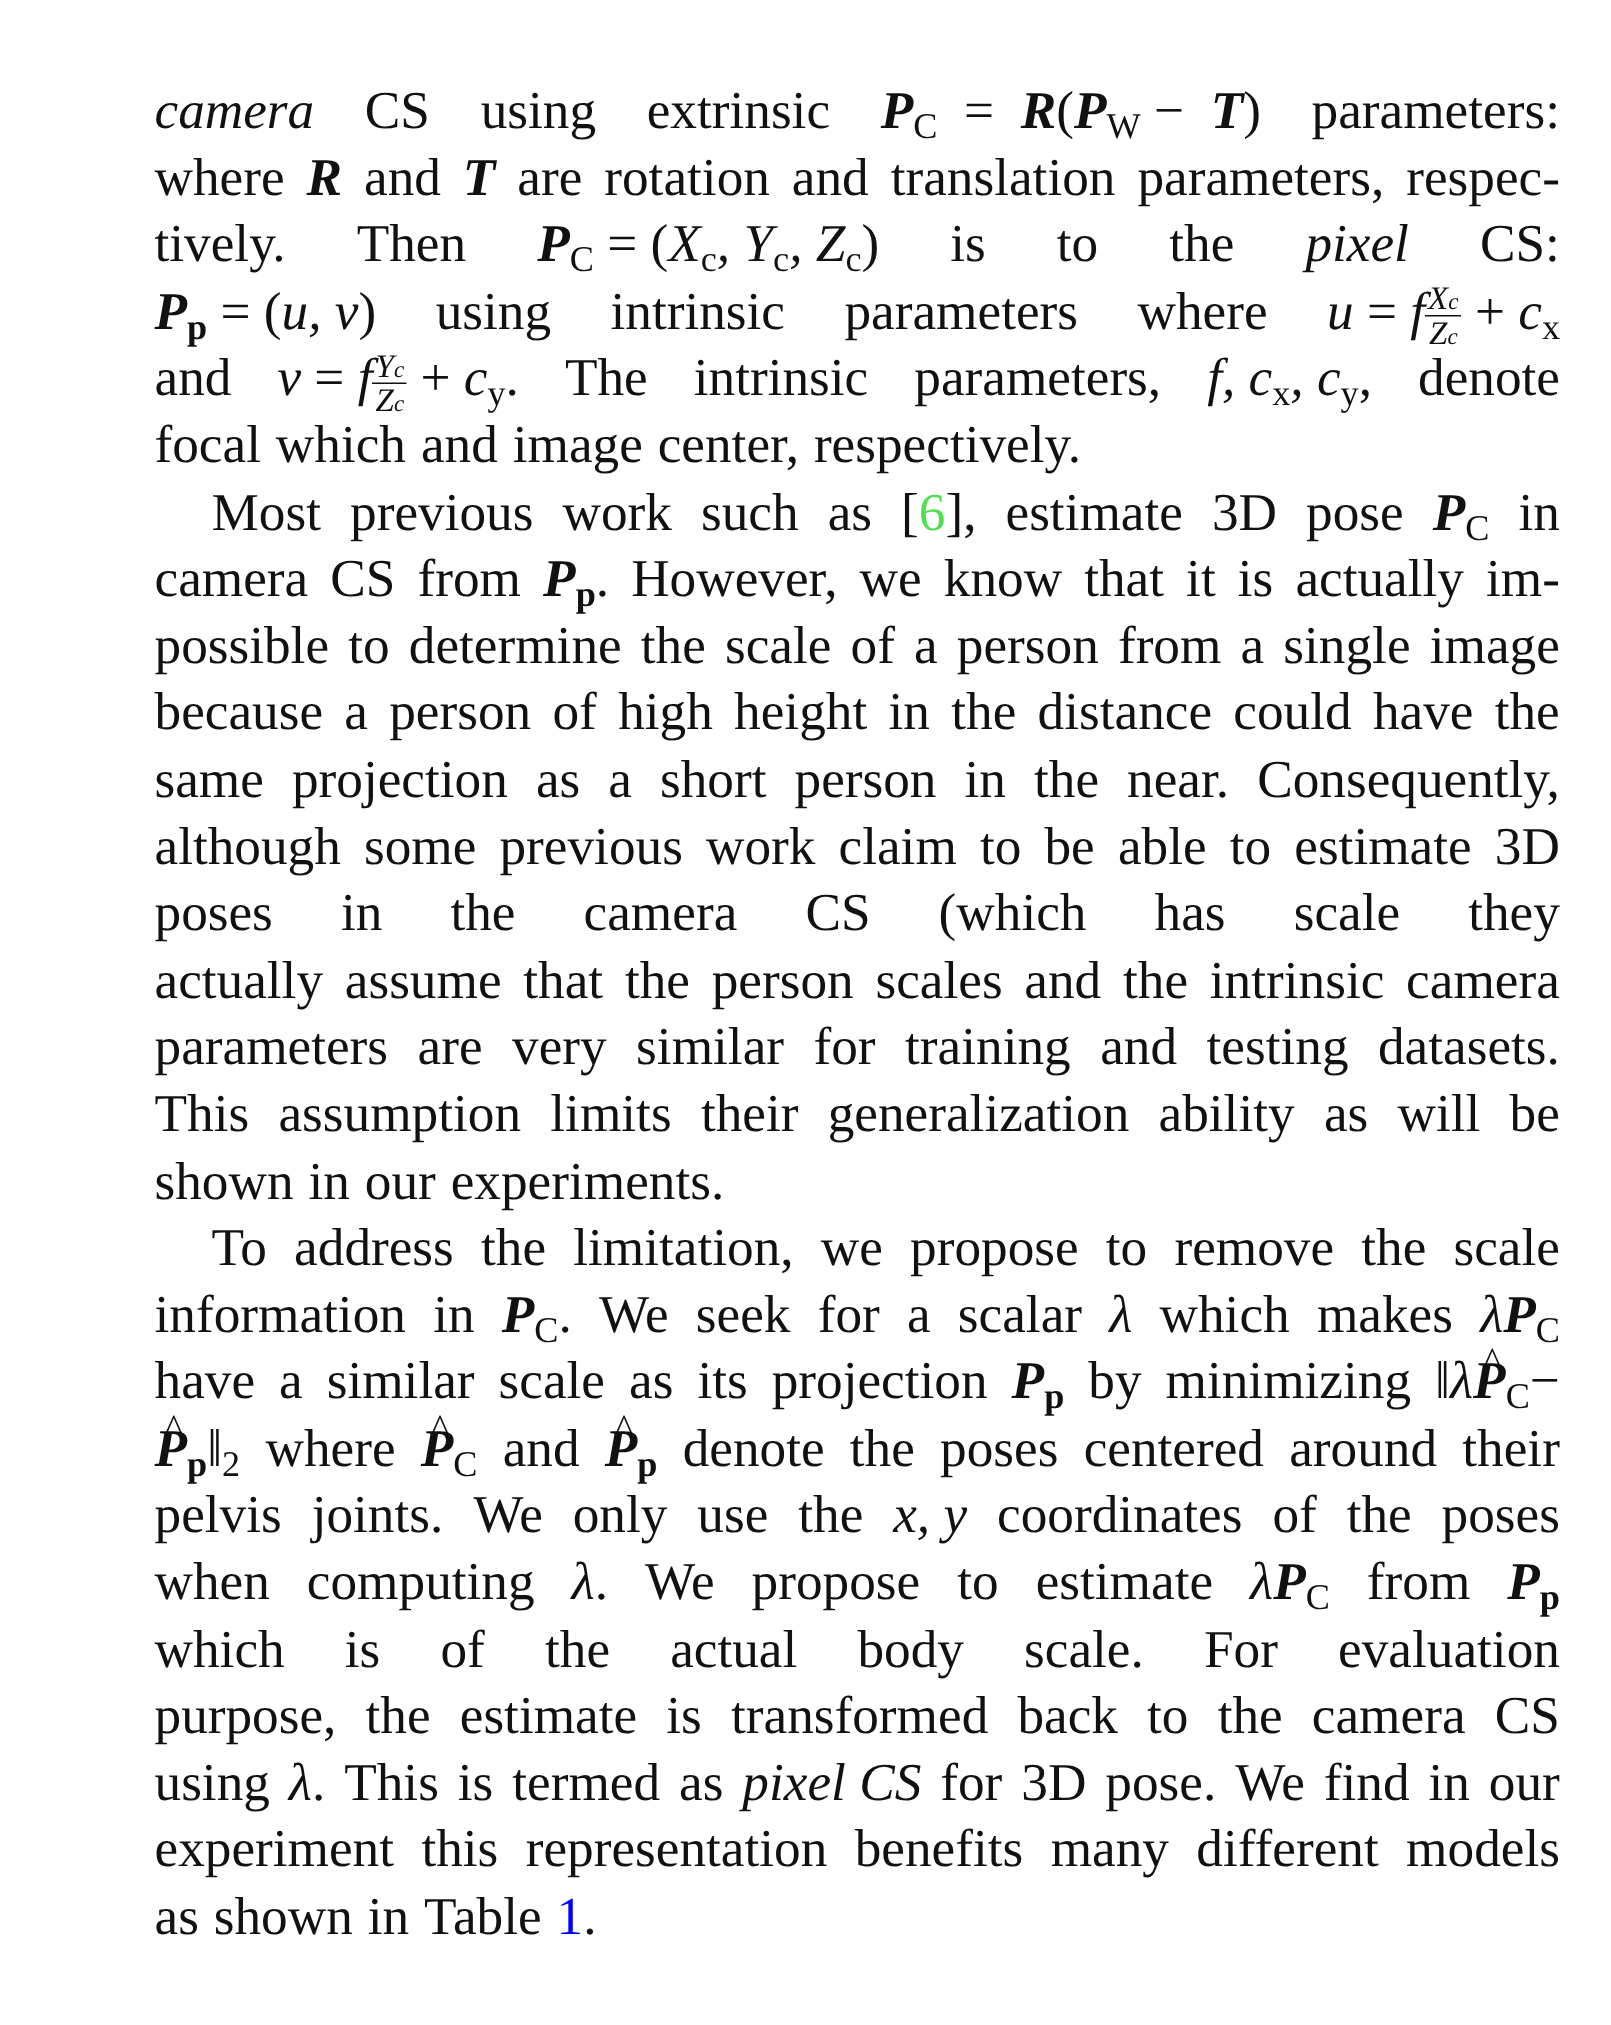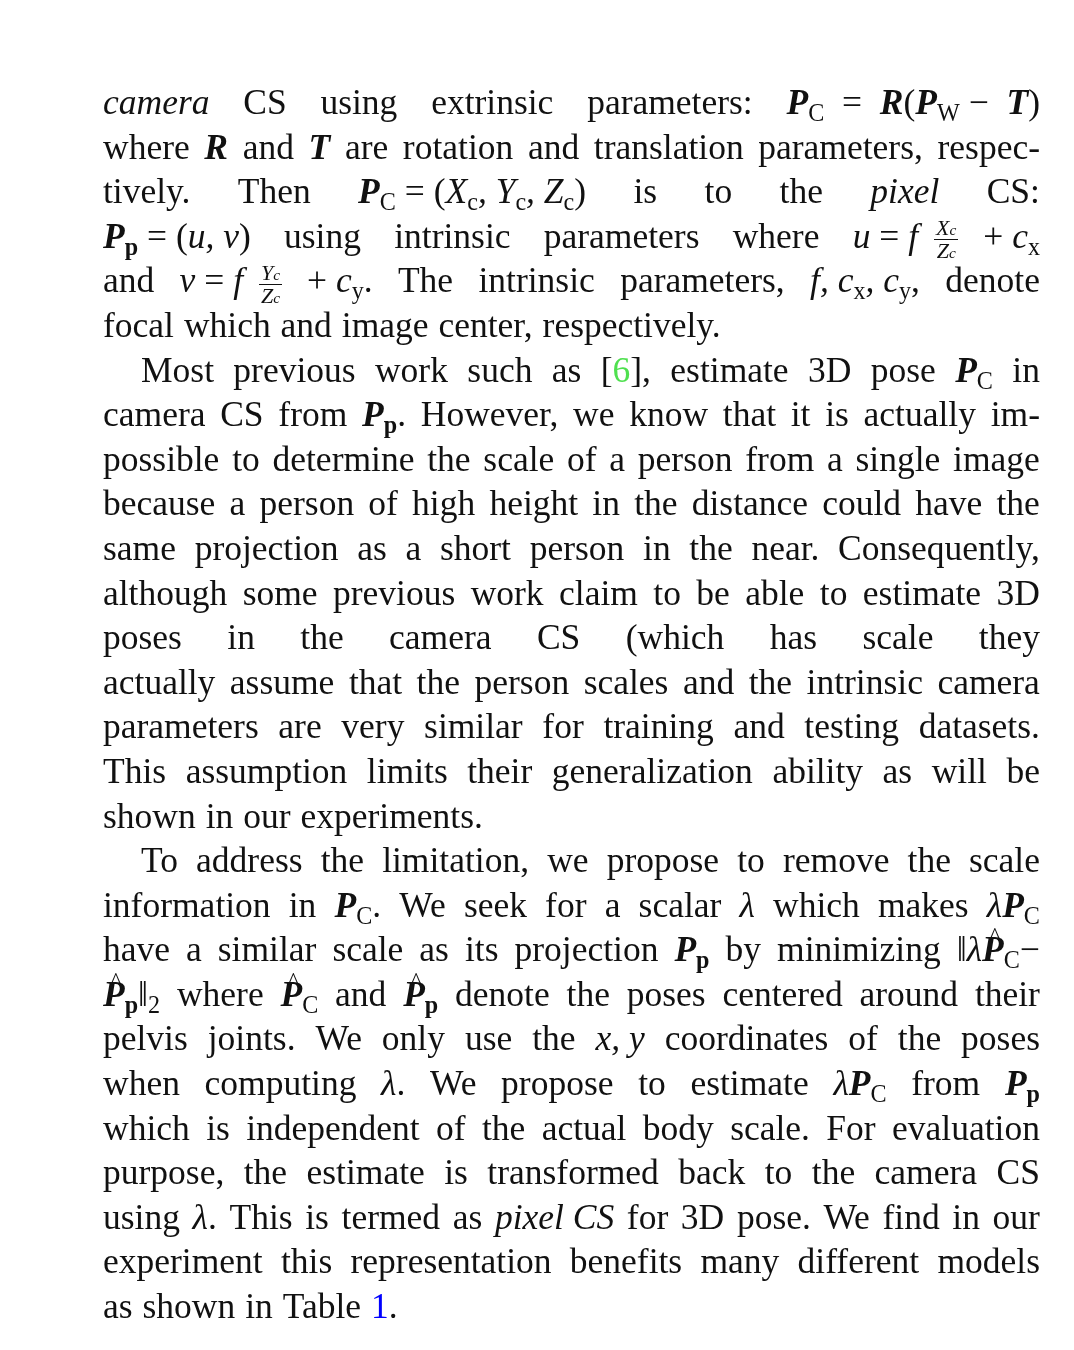--- a/index.html
+++ b/index.html
@@ -1,20 +1,20 @@
 <!DOCTYPE html>
 <html><head>
 <meta charset="utf-8">
 <style>
   html, body { margin: 0; padding: 0; background: #ffffff; }
   body { width: 1074px; height: 1350px; position: relative; overflow: hidden; }
   .page {
     position: absolute;
     left: 103px;
-    top: 80px;
+    top: 51px;
     width: 937px;
     font-family: "Liberation Serif", "DejaVu Serif", serif;
     font-size: 35.5px;
     color: #111111;
   }
   .line {
     height: 44.6px;
     line-height: 44.6px;
     white-space: nowrap;
     display: flex;
@@ -39,41 +39,41 @@
     font-weight: normal;
     font-style: normal;
   }
   .frac {
     display: inline-flex;
     flex-direction: column;
     align-items: center;
     vertical-align: middle;
     font-size: 0.62em;
     line-height: 1;
-    margin: 0 16px;
+    margin: 0 0;
     font-style: italic;
   }
   .frac .num { border-bottom: 1.5px solid #111; padding: 0 2px; }
   .frac .den { padding: 0 2px; }
   .cite-green { color: #4fe04f; }
   .ref-blue { color: #0000ff; }
 </style>
 </head>
 <body>
 
 <div class="page">
 
   <div>
     <div class="line">
       <span class="w it">camera</span>
       <span class="w">CS</span>
         <span class="w">using</span>
         <span class="w">extrinsic</span>
-        <span class="w">parameters:</span>
-      <span class="w"><span class="bm">P</span><span class="sub">C</span>&nbsp;&nbsp;=&nbsp;&nbsp;<span class="bm">R</span>(<span class="bm">P</span><span class="sub">W</span>&nbsp;−&nbsp;&nbsp;<span class="bm">T</span>)</span>
+        <span class="w"><span class="bm">P</span><span class="sub">C</span>&nbsp;&nbsp;=&nbsp;&nbsp;<span class="bm">R</span>(<span class="bm">P</span><span class="sub">W</span>&nbsp;−&nbsp;&nbsp;<span class="bm">T</span>)</span>
+      <span class="w">parameters:</span>
     </div>
     <div class="line">
       <span class="w">where</span>
         <span class="w bm">R</span>
         <span class="w">and</span>
         <span class="w bm">T</span>
         <span class="w">are</span>
         <span class="w">rotation</span>
         <span class="w">and</span>
         <span class="w">translation</span>
@@ -331,21 +331,20 @@
         <span class="w">propose</span>
         <span class="w">to</span>
         <span class="w">estimate</span>
         <span class="w"><span class="math">λ</span><span class="bm">P</span><span class="sub">C</span></span>
         <span class="w">from</span>
         <span class="w"><span class="bm">P</span><span class="subb">p</span></span>
     </div>
     <div class="line">
         <span class="w">which</span>
         <span class="w">is</span>
-        <span class="w">independent</span>
         <span class="w">of</span>
         <span class="w">the</span>
         <span class="w">actual</span>
         <span class="w">body</span>
         <span class="w">scale.</span>
         <span class="w">For</span>
         <span class="w">evaluation</span>
       </div>
     <div class="line">
         <span class="w">purpose,</span>

